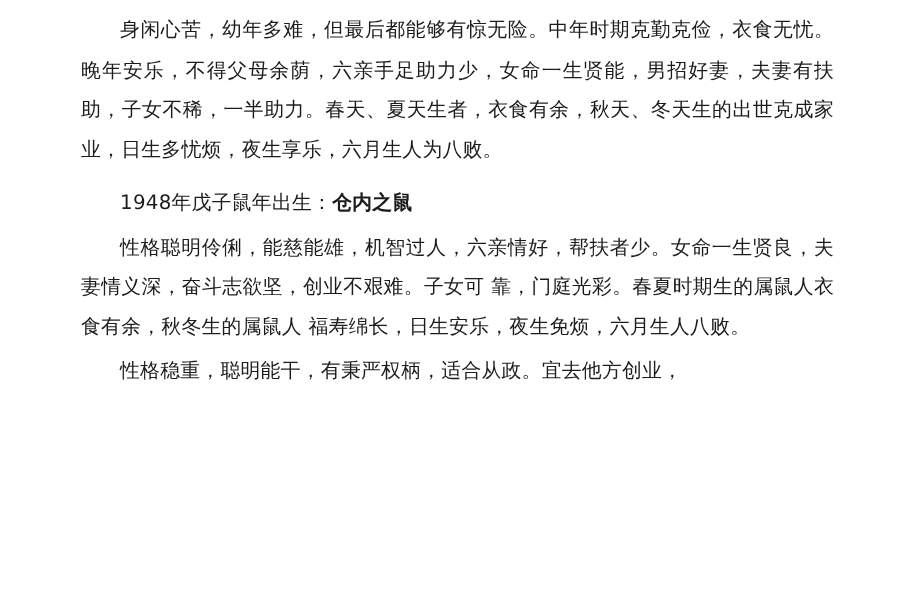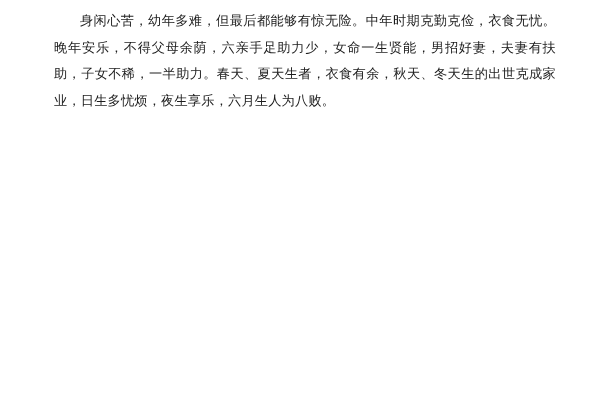--- a/index.html
+++ b/index.html
@@ -46,17 +46,22 @@
   }
   .clipped { overflow: hidden; }
 </style>
 </head>
 <body>
 
 <div class="page">
 
   <p class="para indent">身闲心苦，幼年多难，但最后都能够有惊无险。中年时期克勤克俭，衣食无忧。晚年安乐，不得父母余荫，六亲手足助力少，女命一生贤能，男招好妻，夫妻有扶助，子女不稀，一半助力。春天、夏天生者，衣食有余，秋天、冬天生的出世克成家业，日生多忧烦，夜生享乐，六月生人为八败。</p>
 
+  <div class="heading">
+    <span>1948年戊子鼠年出生：</span><span class="title">仓内之鼠</span>
+  </div>
+
+  <p class="para indent">性格聪明伶俐，能慈能雄，机智过人，六亲情好，帮扶者少。女命一生贤良，夫妻情义深，奋斗志欲坚，创业不艰难。子女可 靠，门庭光彩。春夏时期生的属鼠人衣食有余，秋冬生的属鼠人 福寿绵长，日生安乐，夜生免烦，六月生人八败。</p>
 
 
-
+  <p class="para indent clipped">性格稳重，聪明能干，有秉严权柄，适合从政。宜去他方创业，</p>
 
 </div>
 
 </body></html>

